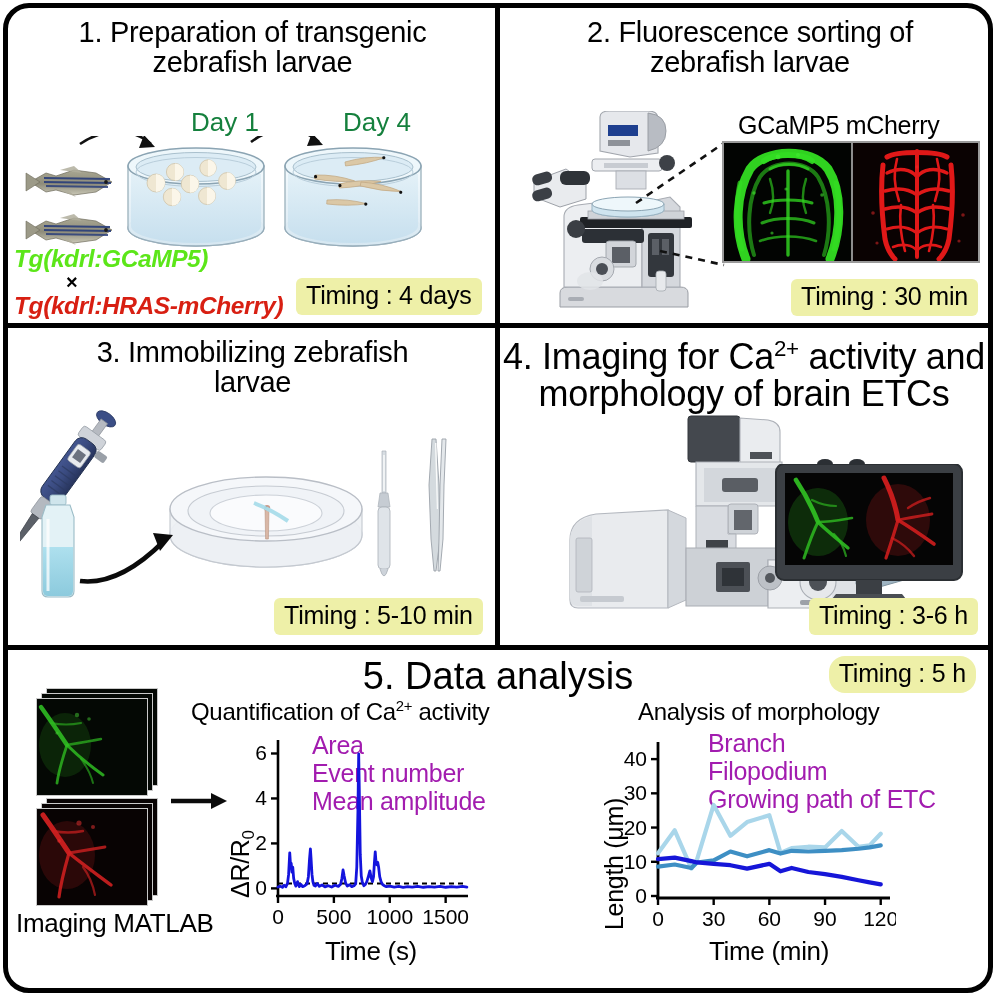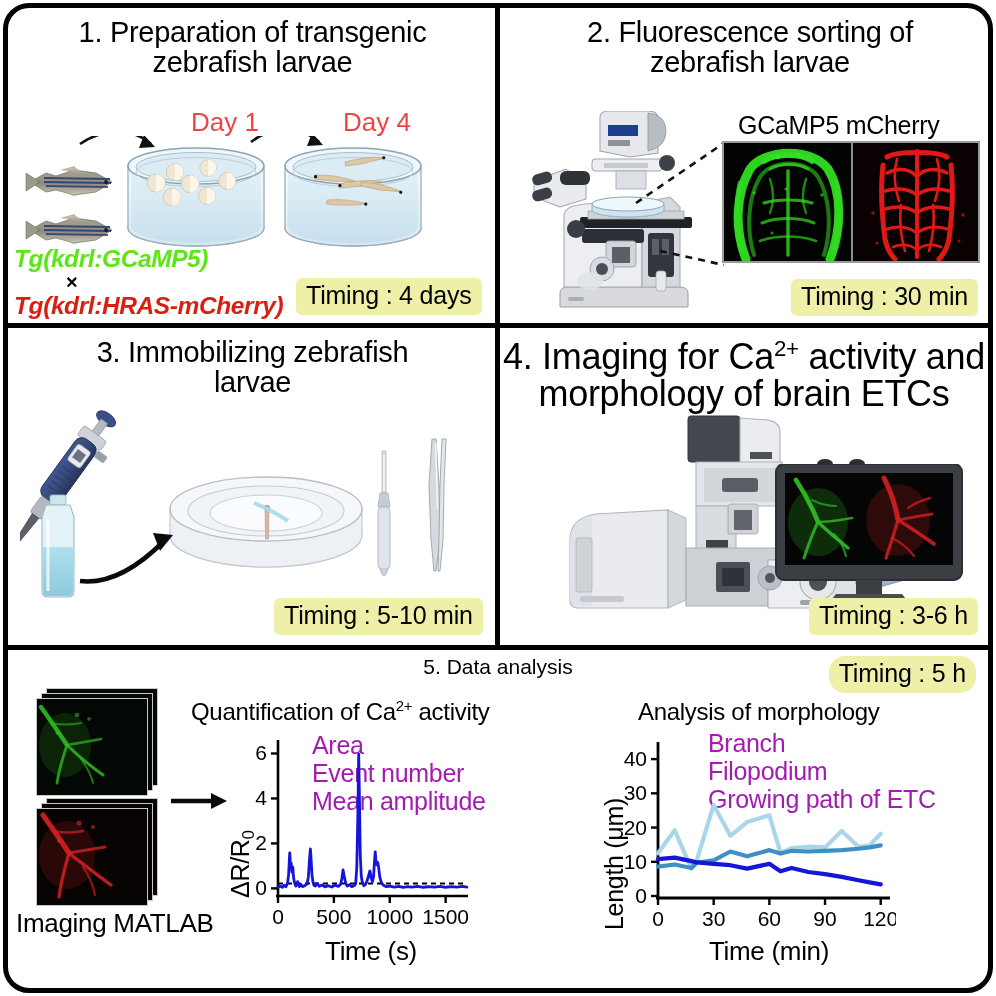--- a/index.html
+++ b/index.html
@@ -73,42 +73,42 @@
     font-size: 24.5px;
     line-height: 1.12;
     letter-spacing: -0.4px;
     font-weight: bold;
   }
   .gline-g { color: #5ce619; }
   .gline-r { color: #d81f12; }
   .gcross { color: #000; font-style: normal; padding-left: 52px; font-size: 20px; display:block; line-height: 0.95;}
 
   
-  .day-label { position: absolute; font-size: 26px; color: #ef4444; }
+  .day-label { position: absolute; font-size: 26px; color: #15803d; }
   #day1 { left: 183px; top: 99px; }
   #day4 { left: 335px; top: 99px; }
 
   
   #fluo-label {
     position: absolute; left: 238px; top: 103px;
     font-size: 25px; color: #000; white-space: nowrap; letter-spacing: -0.3px;
   }
   
   #fluo-pair {
     position: absolute; left: 222px; top: 133px;
     width: 258px; height: 122px;
     border: 2px solid #9a9a9a;
     background: #050505;
     display: flex;
   }
   .fluo-half { position: relative; width: 50%; height: 100%; overflow: hidden; background:#030303; }
   .fluo-half + .fluo-half { border-left: 2px solid #8d8d8d; }
 
   
-  #p5-title { position: absolute; left: 0; right: 0; top: 5px; text-align: center; font-size: 21px; }
+  #p5-title { position: absolute; left: 0; right: 0; top: 5px; text-align: center; font-size: 38px; }
   .sub-title { position: absolute; font-size: 24px; color: #000; white-space: nowrap; letter-spacing: -0.3px; }
   #sub-ca  { left: 183px; top: 48px; }
   #sub-mor { left: 630px; top: 48px; }
 
   #imagej-label {
     position: absolute; left: 8px; top: 258px;
     font-size: 26px; color: #000; white-space: nowrap; letter-spacing: -0.3px;
   }
 
   

